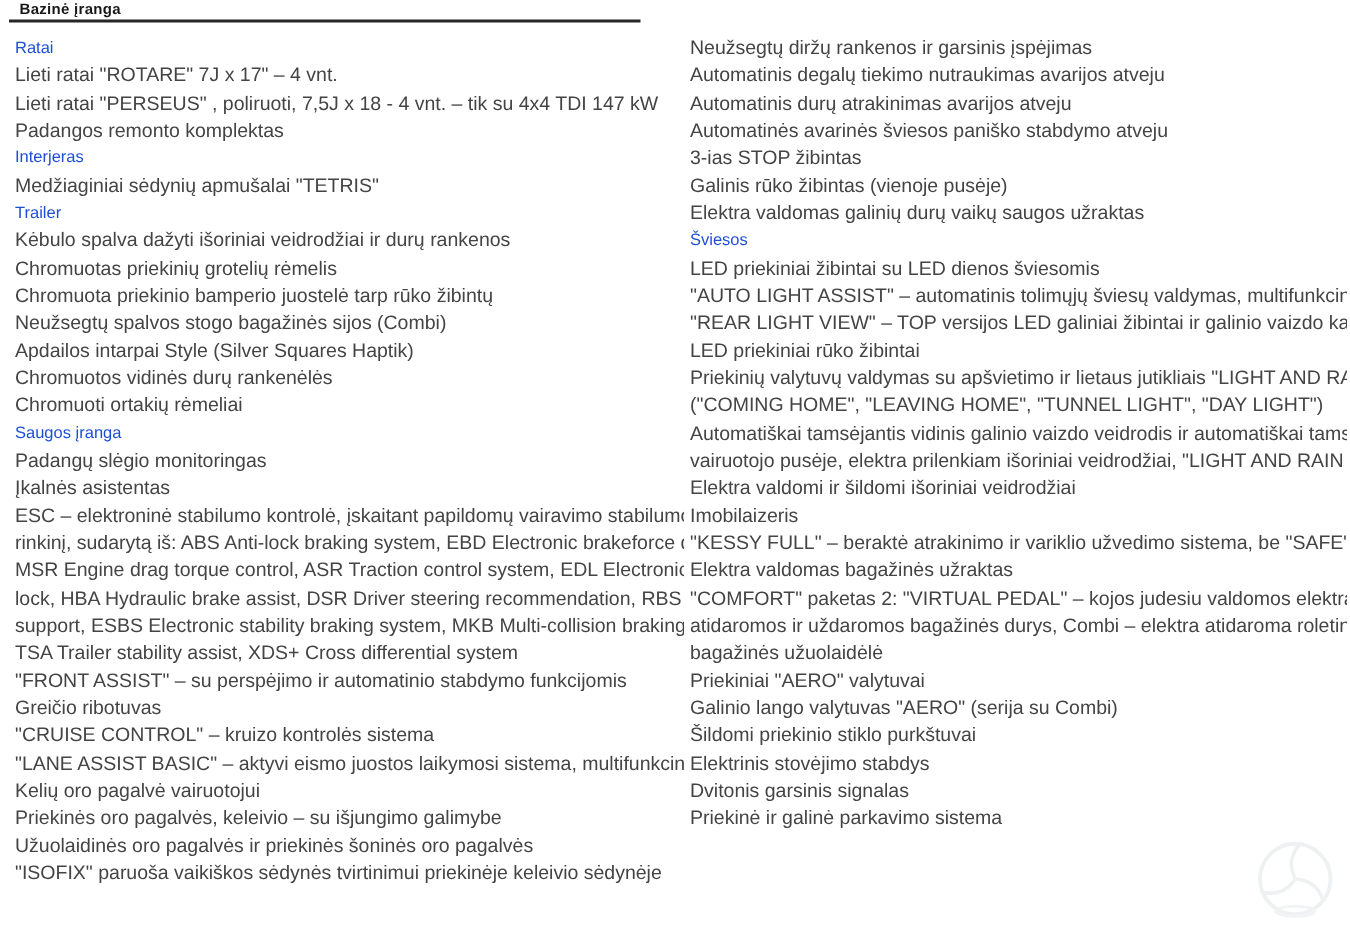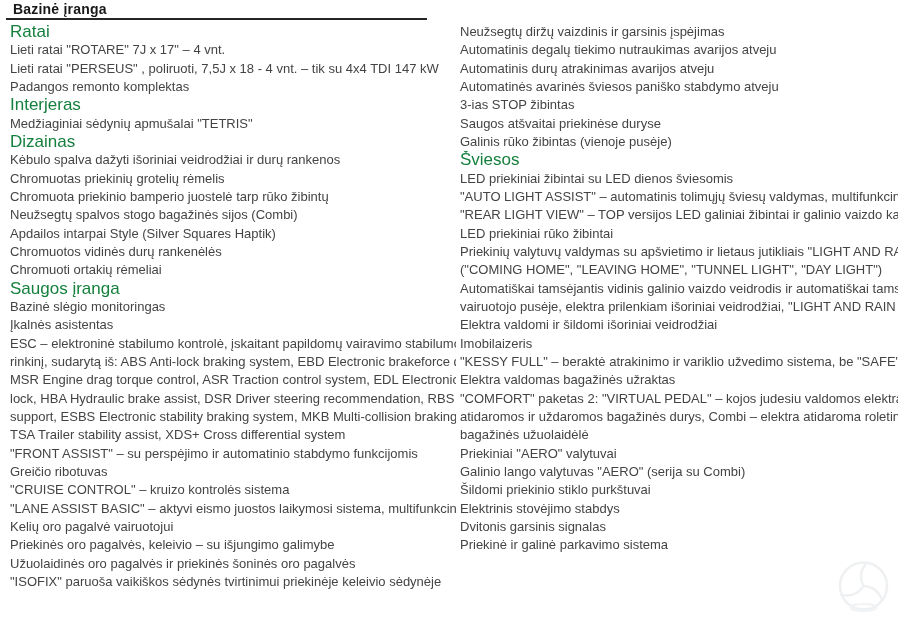--- a/index.html
+++ b/index.html
@@ -6,41 +6,41 @@
   body {
     width: 900px; height: 621px;
     background: #ffffff;
     font-family: "Liberation Sans", sans-serif;
     position: relative;
     overflow: hidden;
   }
   .header { position: absolute; left: 6px; top: 1px; width: 421px; }
   .page-title {
     margin: 0 0 1px 7px;
-    font-size: 14px;
+    font-size: 10px;
     font-weight: bold;
     color: #181818;
     letter-spacing: 0.2px;
     white-space: nowrap;
   }
   .title-rule { height: 2px; background: #262626; width: 421px; }
   .col { position: absolute; top: 23px; }
   #col-left  { left: 10px;  width: 446px; }
   #col-right { left: 460px; width: 438px; }
   .line {
     height: 18.34px;
     line-height: 18.34px;
     font-size: 13px;
     color: #444444;
     white-space: nowrap;
     overflow: hidden;
   }
   .line.section {
-    font-size: 17px;
-    color: #15803d;
+    font-size: 11px;
+    color: #1d4ed8;
   }
   .watermark {
     position: absolute;
     left: 835px; top: 561px;
     opacity: 0.55;
   }
 </style>
 </head>
 <body>
 
@@ -50,56 +50,56 @@
 </div>
 
 <div id="col-left" class="col">
 
 <div class="line section">Ratai</div>
     <div class="line">Lieti ratai "ROTARE" 7J x 17" – 4 vnt.</div>
     <div class="line">Lieti ratai  "PERSEUS" , poliruoti, 7,5J x 18  - 4 vnt. – tik su 4x4 TDI 147 kW</div>
     <div class="line">Padangos remonto komplektas</div>
     <div class="line section">Interjeras</div>
     <div class="line">Medžiaginiai sėdynių apmušalai "TETRIS"</div>
-    <div class="line section">Dizainas</div>
+    <div class="line section">Trailer</div>
     <div class="line">Kėbulo spalva dažyti išoriniai veidrodžiai ir durų rankenos</div>
     <div class="line">Chromuotas priekinių grotelių rėmelis</div>
     <div class="line">Chromuota priekinio bamperio juostelė tarp rūko žibintų</div>
     <div class="line">Neužsegtų spalvos stogo bagažinės sijos (Combi)</div>
     <div class="line">Apdailos intarpai Style  (Silver Squares Haptik)</div>
     <div class="line">Chromuotos vidinės durų rankenėlės</div>
     <div class="line">Chromuoti ortakių rėmeliai</div>
     <div class="line section">Saugos įranga</div>
-    <div class="line">Bazinė slėgio monitoringas</div>
+    <div class="line">Padangų slėgio monitoringas</div>
     <div class="line">Įkalnės asistentas</div>
     <div class="line">ESC – elektroninė stabilumo kontrolė, įskaitant papildomų vairavimo stabilumo funkci</div>
     <div class="line">rinkinį, sudarytą iš: ABS Anti-lock braking system, EBD Electronic brakeforce distribut</div>
     <div class="line">MSR Engine drag torque control, ASR Traction control system, EDL Electronic differe</div>
     <div class="line">lock, HBA Hydraulic brake assist, DSR Driver steering recommendation, RBS Rain bra</div>
     <div class="line">support, ESBS Electronic stability braking system, MKB Multi-collision braking syster</div>
     <div class="line">TSA Trailer stability assist, XDS+ Cross differential system</div>
     <div class="line">"FRONT ASSIST" – su perspėjimo ir automatinio stabdymo funkcijomis</div>
     <div class="line">Greičio ribotuvas</div>
     <div class="line">"CRUISE CONTROL" – kruizo kontrolės sistema</div>
     <div class="line">"LANE ASSIST BASIC" – aktyvi eismo juostos laikymosi sistema, multifunkcinė kame</div>
     <div class="line">Kelių oro pagalvė vairuotojui</div>
     <div class="line">Priekinės oro pagalvės, keleivio – su išjungimo galimybe</div>
     <div class="line">Užuolaidinės oro pagalvės ir priekinės šoninės oro pagalvės</div>
     <div class="line">"ISOFIX" paruoša vaikiškos sėdynės tvirtinimui priekinėje keleivio sėdynėje</div>
   </div>
 
 <div id="col-right" class="col">
 
-<div class="line">Neužsegtų diržų vaizdinis ir garsinis įspėjimas</div>
+<div class="line">Neužsegtų diržų rankenos ir garsinis įspėjimas</div>
     <div class="line">Automatinis degalų tiekimo nutraukimas avarijos atveju</div>
     <div class="line">Automatinis durų atrakinimas avarijos atveju</div>
     <div class="line">Automatinės avarinės šviesos paniško stabdymo atveju</div>
     <div class="line">3-ias STOP žibintas</div>
-    <div class="line">Saugos atšvaitai priekinėse duryse</div>
     <div class="line">Galinis rūko žibintas (vienoje pusėje)</div>
+    <div class="line">Elektra valdomas galinių durų vaikų saugos užraktas</div>
     <div class="line section">Šviesos</div>
     <div class="line">LED priekiniai žibintai su LED dienos šviesomis</div>
     <div class="line">"AUTO LIGHT ASSIST" – automatinis tolimųjų šviesų valdymas, multifunkcinė kamer</div>
     <div class="line">"REAR LIGHT VIEW" – TOP versijos LED galiniai žibintai ir galinio vaizdo kamera</div>
     <div class="line">LED priekiniai rūko žibintai</div>
     <div class="line">Priekinių valytuvų valdymas su apšvietimo ir lietaus jutikliais "LIGHT AND RAIN ASSIS</div>
     <div class="line">("COMING HOME", "LEAVING HOME", "TUNNEL LIGHT", "DAY LIGHT")</div>
     <div class="line">Automatiškai tamsėjantis vidinis galinio vaizdo veidrodis ir automatiškai tamsėjantis iš</div>
     <div class="line">vairuotojo pusėje, elektra prilenkiam išoriniai veidrodžiai, "LIGHT AND RAIN ASSIST"</div>
     <div class="line">Elektra valdomi ir šildomi išoriniai veidrodžiai</div>

